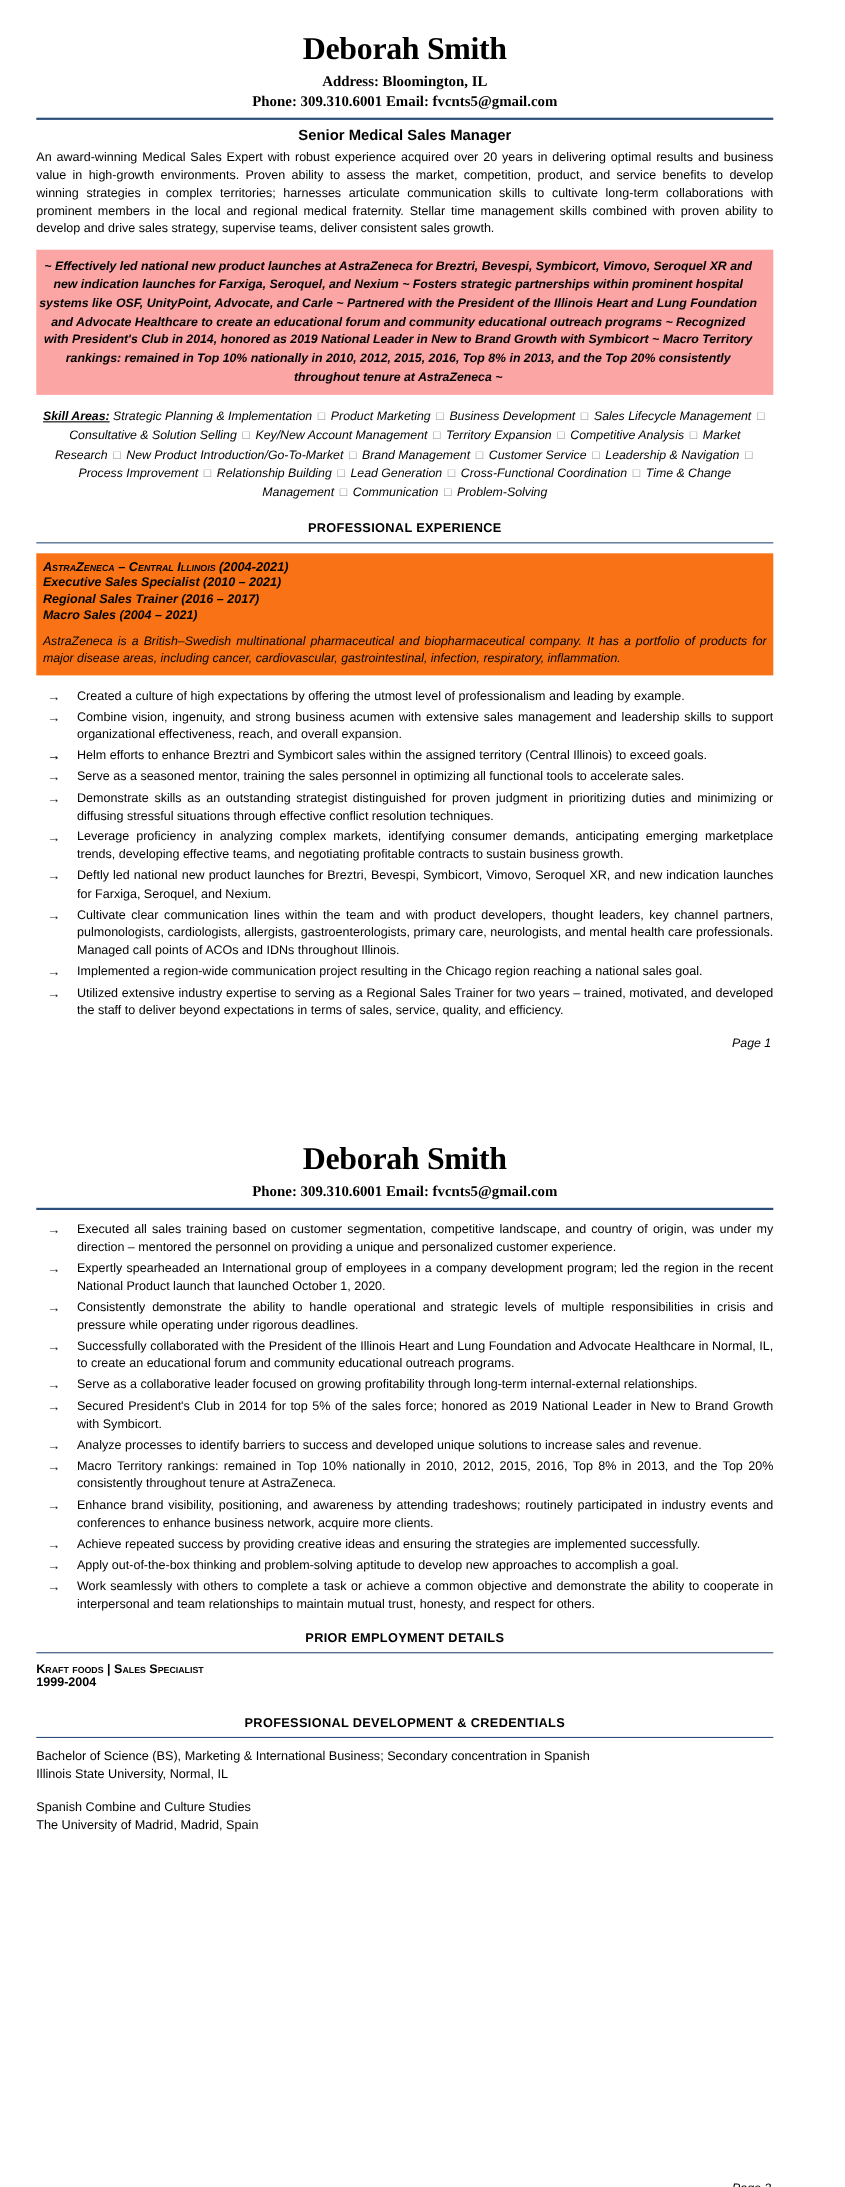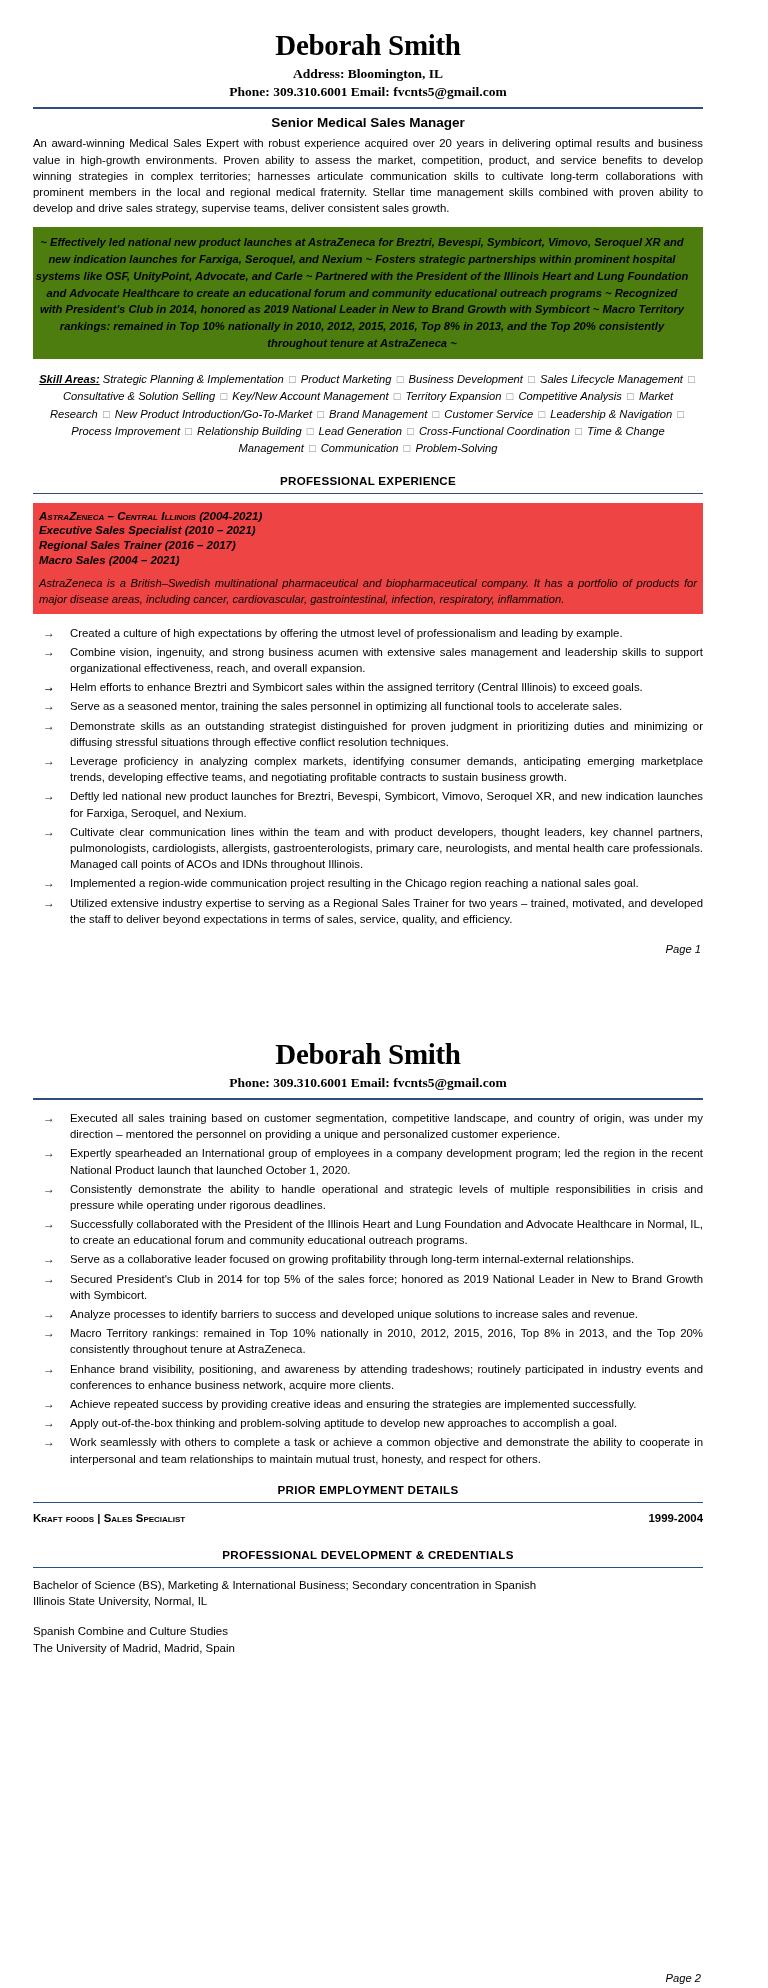--- a/index.html
+++ b/index.html
@@ -60,21 +60,21 @@
 
   .summary{
     font-size:11.4px;
     line-height:1.42;
     text-align:justify;
     margin:0 0 11px 0;
   }
 
   
   .shade{
-    background:#4d7c0f;
+    background:#fca5a5;
     padding:7px 14px 7px 2px;
     font-size:11.2px;
     font-style:italic;
     font-weight:bold;
     line-height:1.5;
     text-align:center;
     margin:0 0 12px 0;
   }
 
   
@@ -103,21 +103,21 @@
     font-weight:bold;
     font-size:11.6px;
     letter-spacing:0.3px;
     margin:0 0 0 0;
     padding-bottom:2px;
   }
   .sec-wrap{margin:0 0 9px 0;}
 
   
   .emp-shade{
-    background:#ef4444;
+    background:#f97316;
     padding:5px 6px 6px 6px;
     margin:0 0 11px 0;
   }
   .emp-name{
     font-weight:bold;
     font-style:italic;
     font-size:11.6px;
     font-variant:small-caps;
     text-transform:none;
     line-height:1.3;
@@ -161,20 +161,21 @@
   }
 
   
   .prior-row{
     display:flex;
     justify-content:space-between;
     align-items:baseline;
     font-size:11.4px;
     font-weight:bold;
     margin-top:3px;
+    flex-direction:column;
   }
   .prior-left{font-variant:small-caps;}
   .prior-right{font-weight:bold;}
 
   
   .edu-block{margin-top:7px;}
   .edu-line{
     font-size:11.5px;
     font-weight:normal;
     line-height:1.45;

